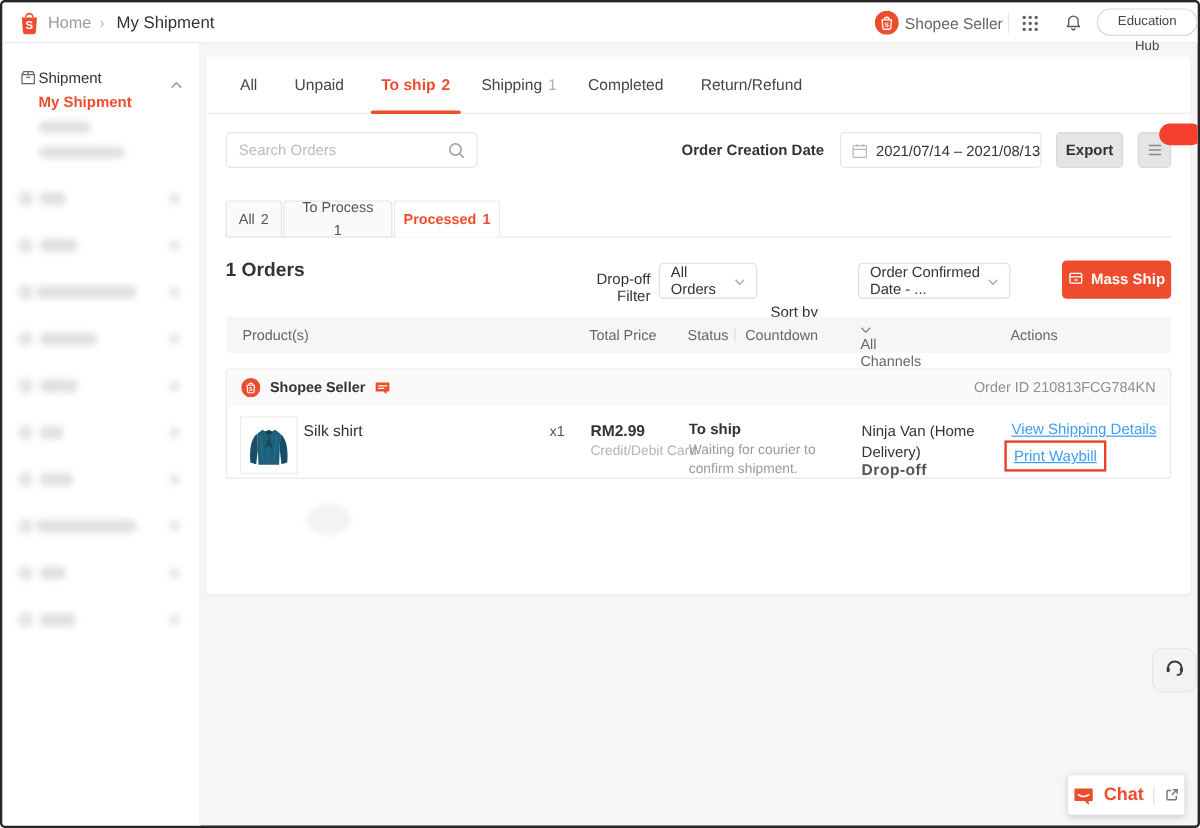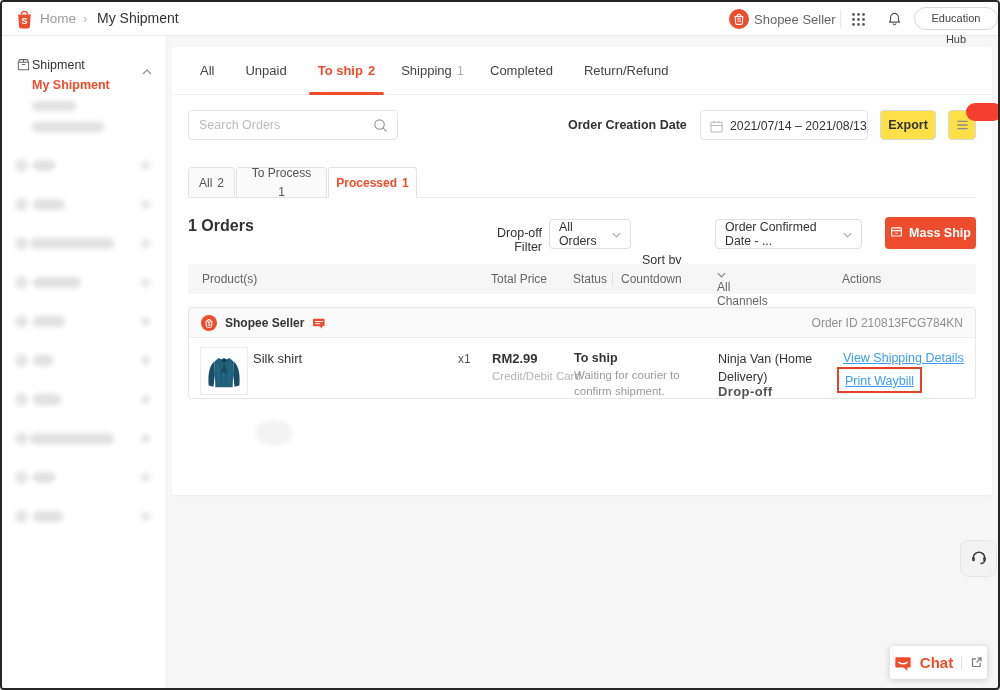--- a/index.html
+++ b/index.html
@@ -32,21 +32,21 @@
   .tab .cnt { margin-left:5px; color:#b0b0b0; }
   .tab.active { color:#ee4d2d; font-weight:700; }
   .tab.active .cnt { color:#ee4d2d; }
   .tab.active::after { content:""; position:absolute; left:-9px; right:-9px; bottom:0; height:3px; background:#ee4d2d; border-radius:2px; }
 
   .input-box { border:1px solid #e5e5e5; border-radius:4px; background:#fff; }
   #search-input { position:absolute; left:16px; top:63px; width:210px; height:30px; border:1px solid #e5e5e5; border-radius:4px; padding:0 32px 0 10px; font-size:12.5px; color:#333; font-family:"Liberation Sans",sans-serif; }
   #search-input::placeholder { color:#bcbcbc; }
 
   .lbl { font-size:12.5px; color:#333; font-weight:600; }
-  .btn { display:flex; align-items:center; justify-content:center; border:1px solid #d9d9d9; border-radius:4px; background:#fde047; font-size:12.5px; font-weight:600; color:#333; cursor:pointer; }
+  .btn { display:flex; align-items:center; justify-content:center; border:1px solid #d9d9d9; border-radius:4px; background:#e5e5e5; font-size:12.5px; font-weight:600; color:#333; cursor:pointer; }
 
   .subtab { position:absolute; top:120px; height:31px; border:1px solid #e3e3e3; border-radius:3px 3px 0 0; background:#fafafa; font-size:12px; color:#555; display:flex; align-items:center; justify-content:center; gap:5px; cursor:pointer; }
   .subtab.active { background:#fff; color:#ee4d2d; font-weight:700; border-bottom:1px solid #fff; z-index:2; }
 
   .dropdown { position:absolute; height:30px; border:1px solid #e0e0e0; border-radius:4px; background:#fff; display:flex; align-items:center; justify-content:space-between; padding:0 9px; font-size:12.3px; color:#333; cursor:pointer; }
 
   #mass-ship { position:absolute; left:713px; top:170px; width:91px; height:32px; background:#ee4d2d; border:none; border-radius:4px; color:#fff; font-size:12.5px; font-weight:700; display:flex; align-items:center; justify-content:center; gap:6px; cursor:pointer; }
 
   #thead { position:absolute; left:16px; top:217px; width:788px; height:30px; background:#f6f6f6; border-radius:2px; font-size:12px; color:#666; }
   #thead span { position:absolute; top:8px; }
@@ -241,21 +241,21 @@
 
     <span class="abs" style="left:16px; top:170px; font-size:16px; font-weight:700; color:#333;">1 Orders</span>
     <span class="abs" style="left:300px; top:179px; width:70px; text-align:right; font-size:12.5px; color:#333;">Drop-off Filter</span>
     <div class="dropdown" style="left:377px; top:172px; width:82px;">
       <span>All Orders</span>
       <span><svg width="9" height="6" viewBox="0 0 10 6" fill="none" stroke="#aaa" stroke-width="1.3">
             <polyline points="1,1 5,5 9,1"></polyline>
           </svg></span>
     </div>
     <span class="abs" style="left:470px; top:179px; font-size:12.5px; color:#333;margin-top:27px;">Sort by</span>
-    <div class="dropdown" style="left:543px; top:172px; width:147px;">
+    <div class="dropdown" style="left:543px; top:172px; width:127px;">
       <span>Order Confirmed Date - ...</span>
       <span><svg width="9" height="6" viewBox="0 0 10 6" fill="none" stroke="#aaa" stroke-width="1.3">
             <polyline points="1,1 5,5 9,1"></polyline>
           </svg></span>
     </div>
     <button id="mass-ship">
       <span><svg width="13" height="13" viewBox="0 0 16 16" fill="none" stroke="#fff" stroke-width="1.4">
             <rect x="2" y="3.5" width="12" height="10" rx="1"></rect>
             <path d="M2 7h12"></path>
             <path d="M6.5 10.2h3"></path>

